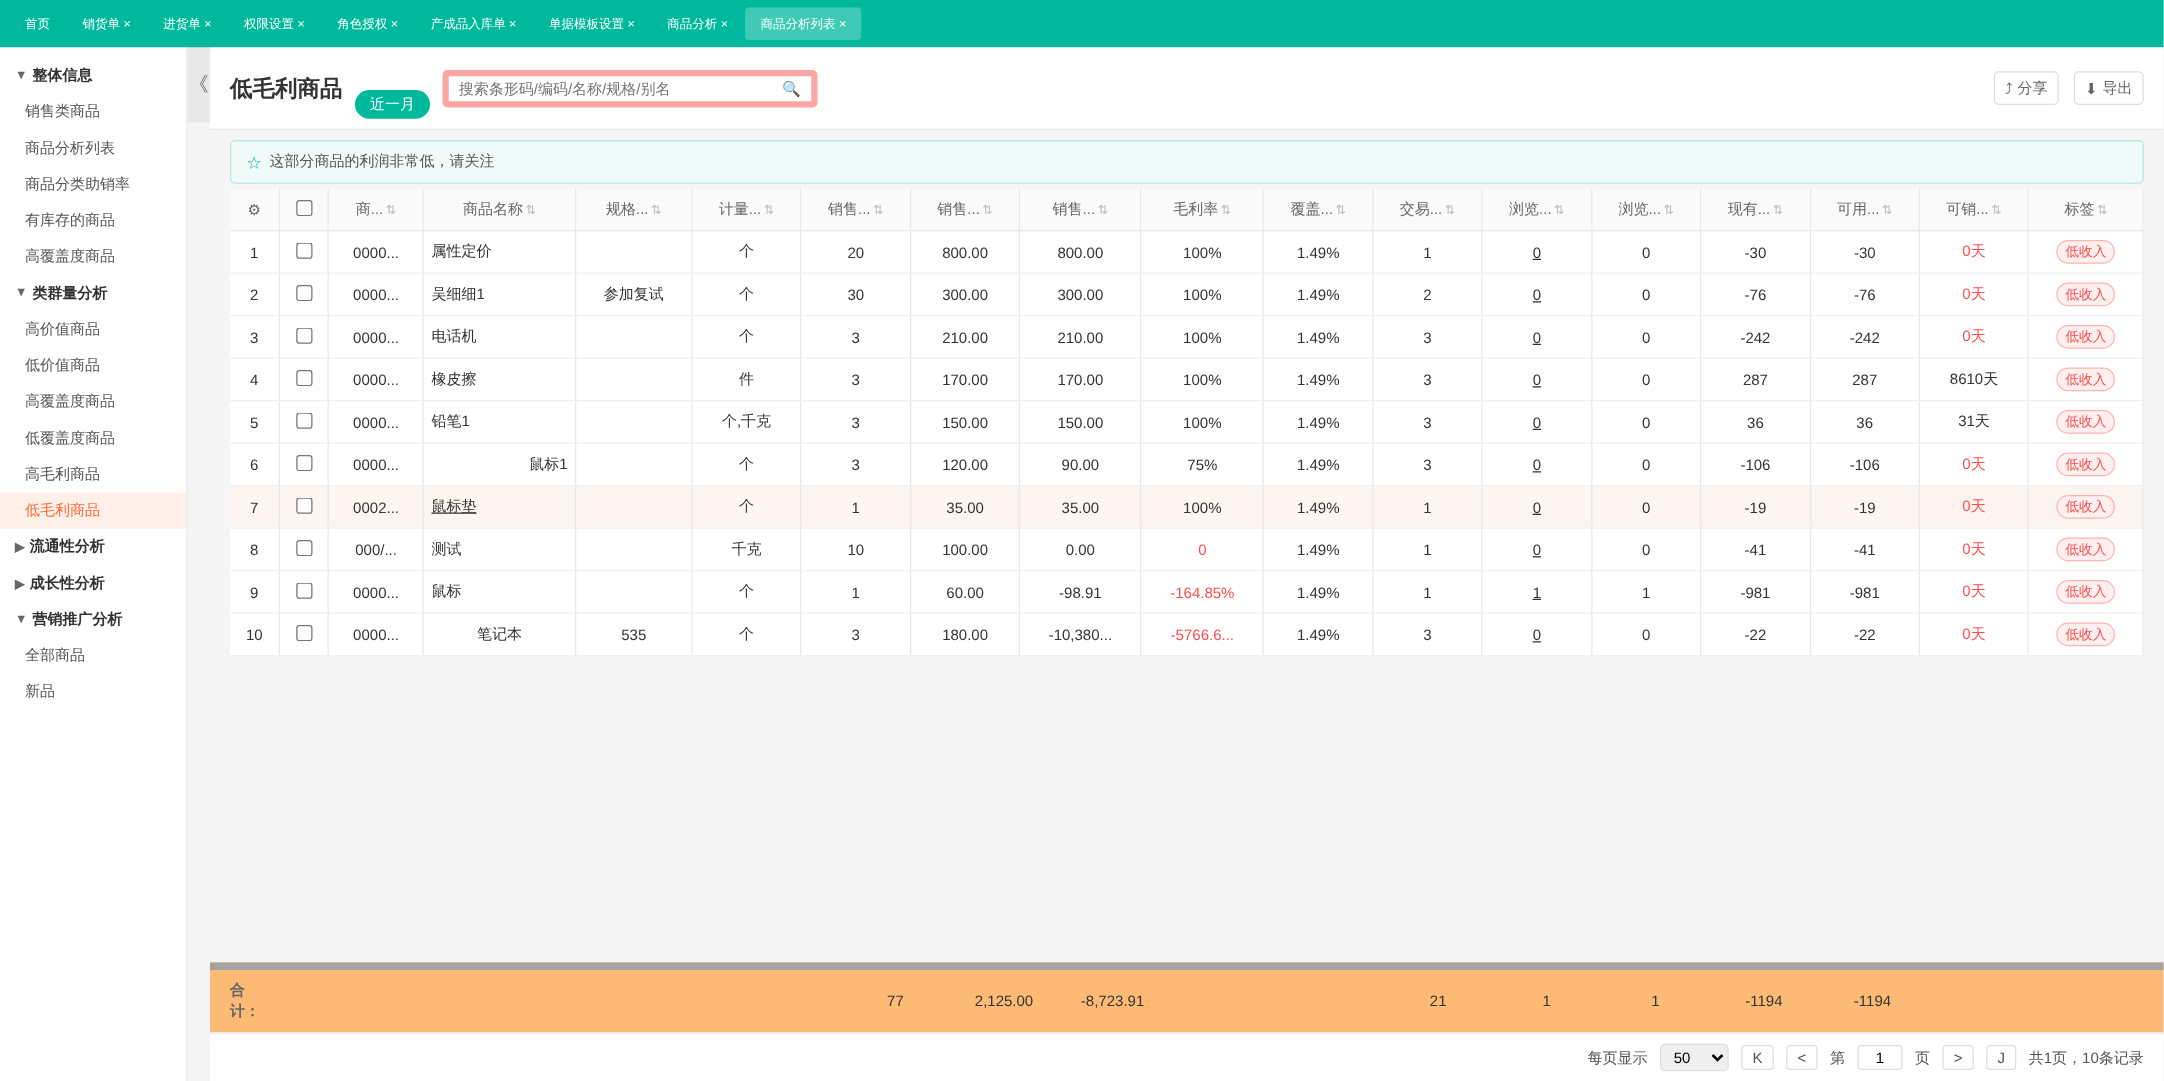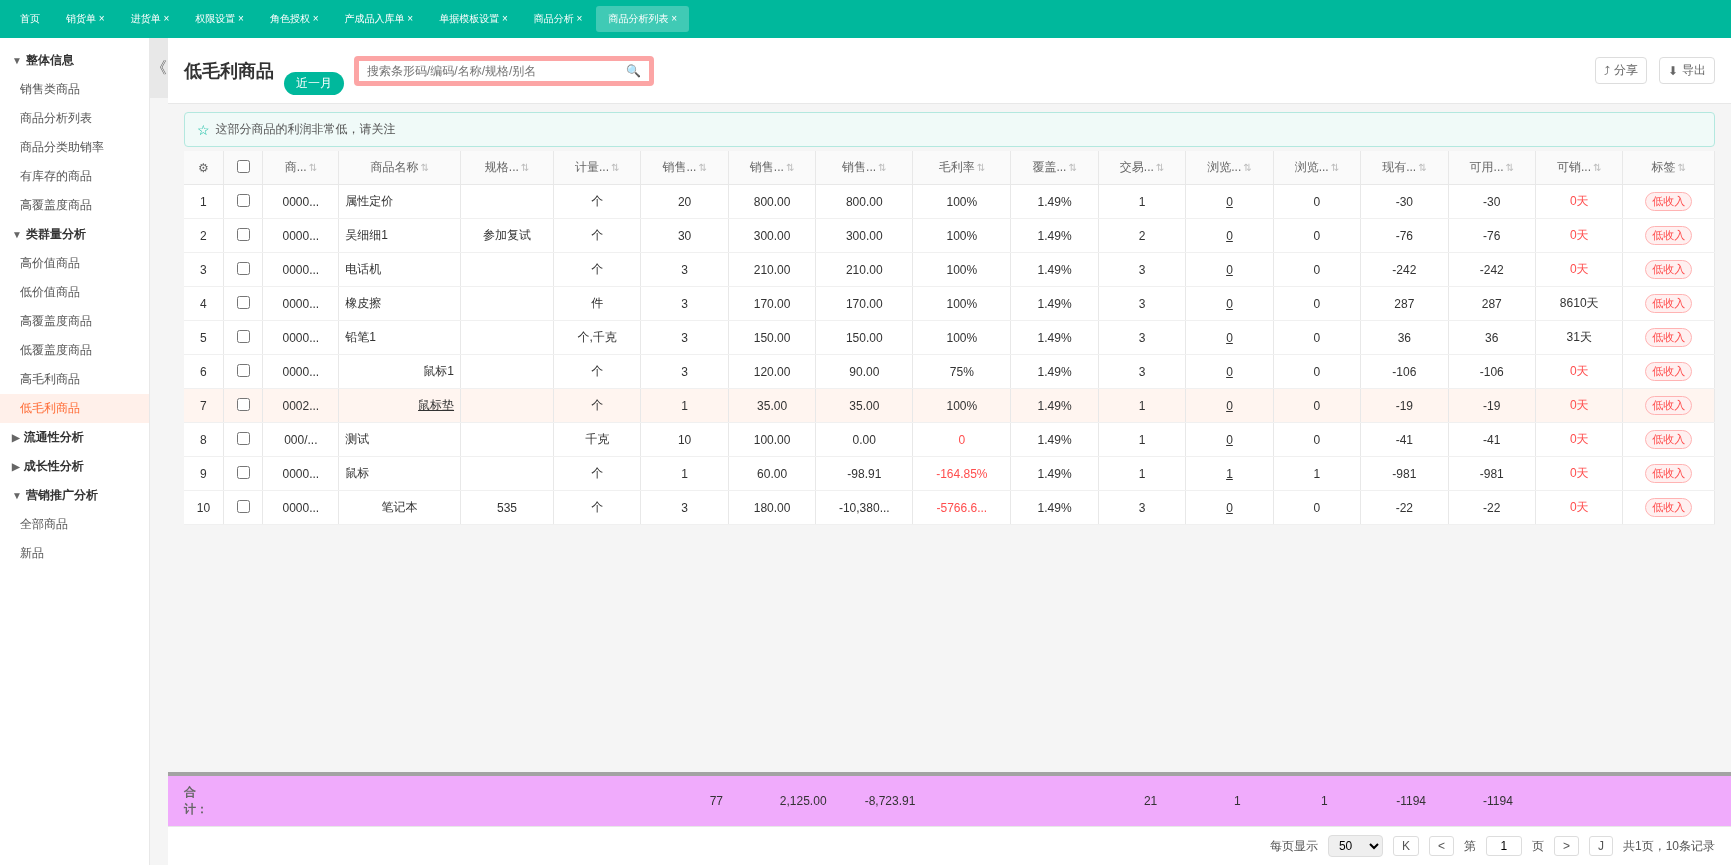--- a/index.html
+++ b/index.html
@@ -184,22 +184,22 @@
       display: inline-block;
       padding: 1px 6px;
       border-radius: 10px;
       font-size: 11px;
     }
     .tag-low-income { background: #fff0f0; color: #ff4d4d; border: 1px solid #ffb3b3; }
     .underline { text-decoration: underline; cursor: pointer; color: #333; }
 
     
     .footer-totals {
-      background: #f0abfc;
-      border-top: 4px solid #a3a3a3;
+      background: #fdba74;
+      border-top: 6px solid #a3a3a3;
       padding: 8px 16px;
       display: flex;
       align-items: center;
       gap: 0;
     }
     .totals-label { color: #666; font-weight: bold; margin-right: 20px; }
     .totals-row {
       display: flex;
       align-items: center;
       width: 100%;
@@ -491,21 +491,21 @@
       <td>0</td>
       <td>-106</td>
       <td>-106</td>
       <td style="color:#ff4d4d">0天</td>
       <td><span class="tag-badge tag-low-income">低收入</span></td>
     </tr>
             <tr class="selected-row">
       <td>7</td>
       <td><input type="checkbox" style=""></td>
       <td>0002...</td>
-      <td style="text-align:right;text-decoration:underline;">鼠标垫</td>
+      <td style="text-align:left;text-decoration:underline;">鼠标垫</td>
       <td></td>
       <td>个</td>
       <td>1</td>
       <td>35.00</td>
       <td>35.00</td>
       <td style="color:#333">100%</td>
       <td>1.49%</td>
       <td>1</td>
       <td><span class="underline">0</span></td>
       <td>0</td>

